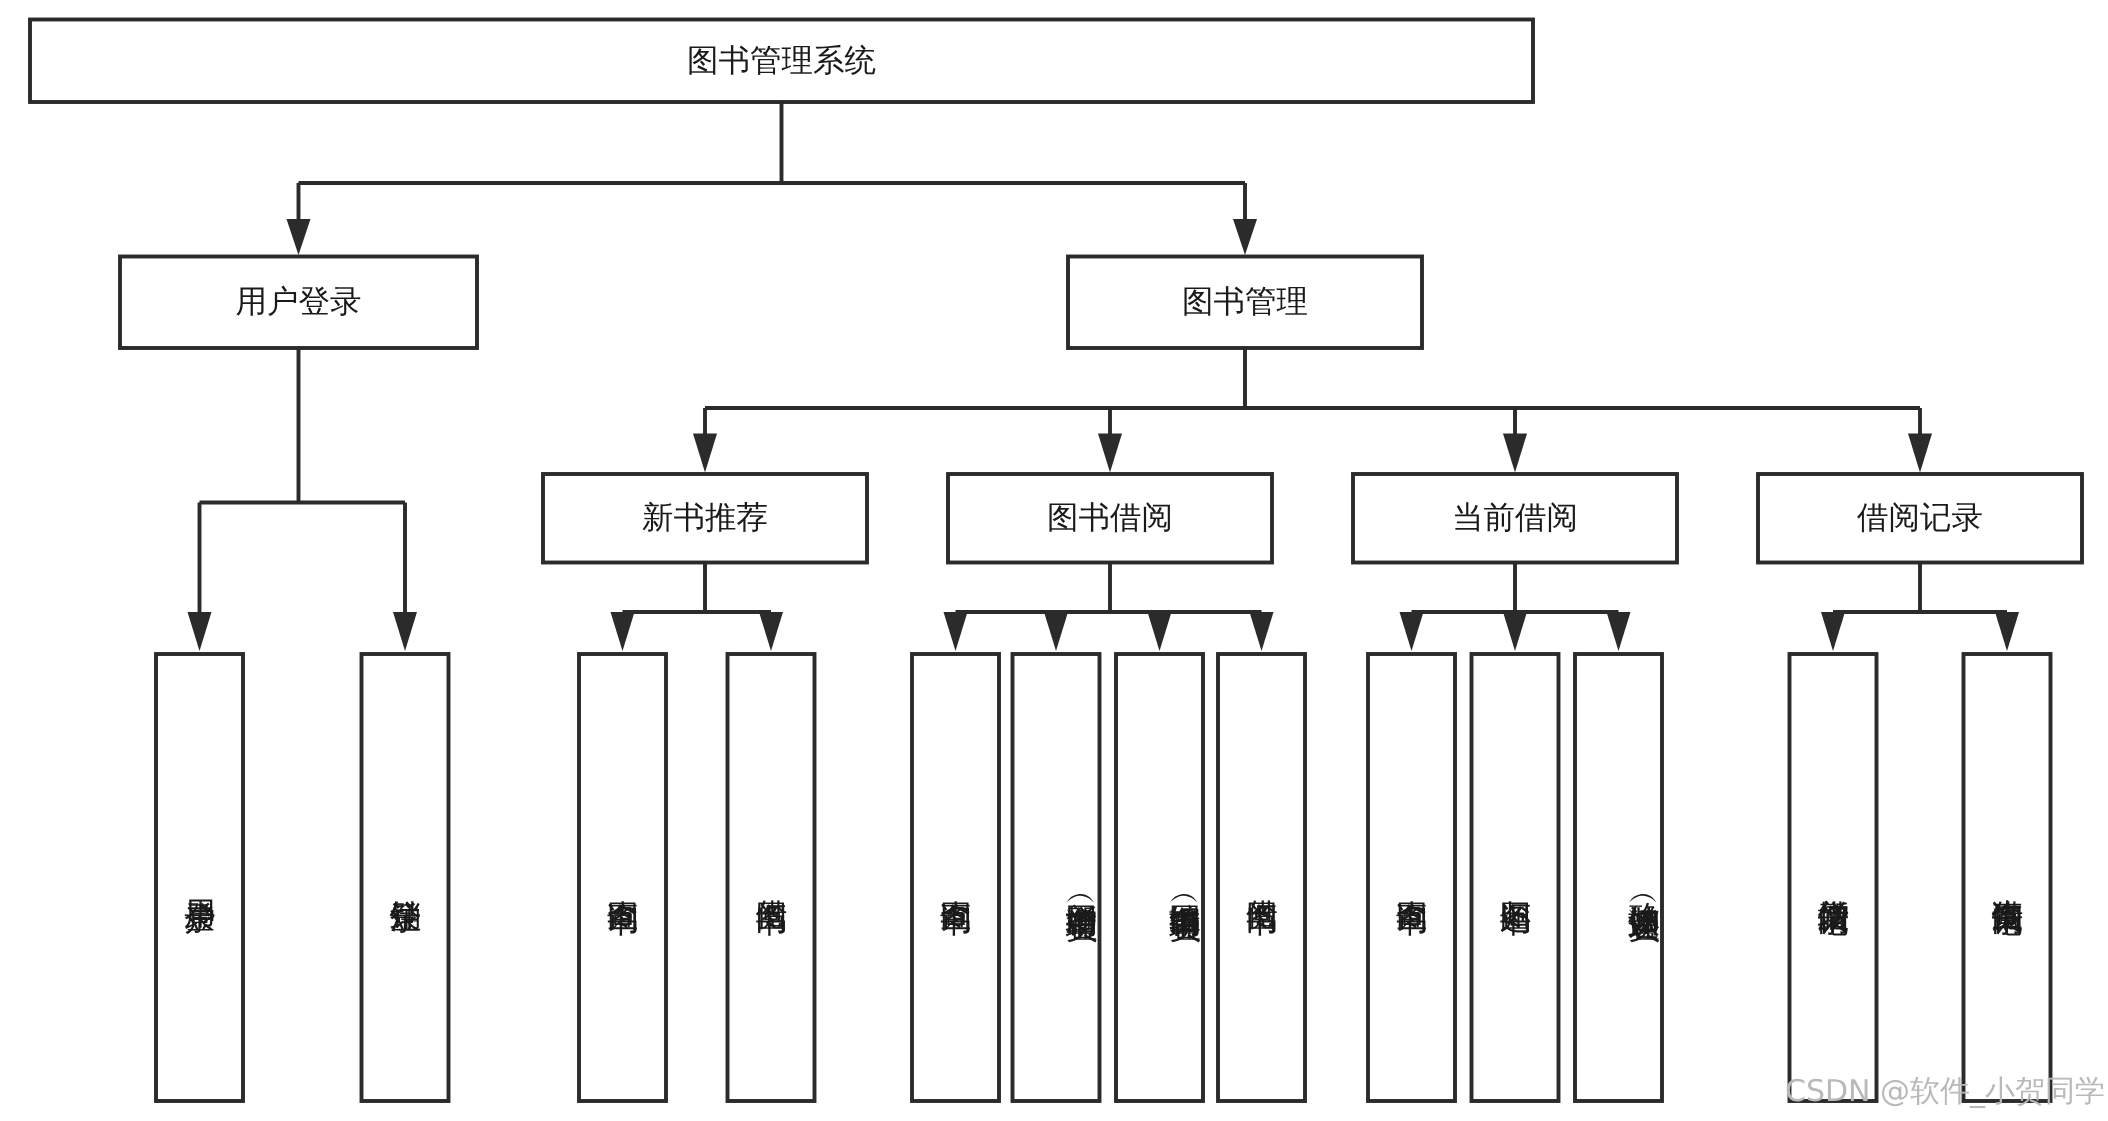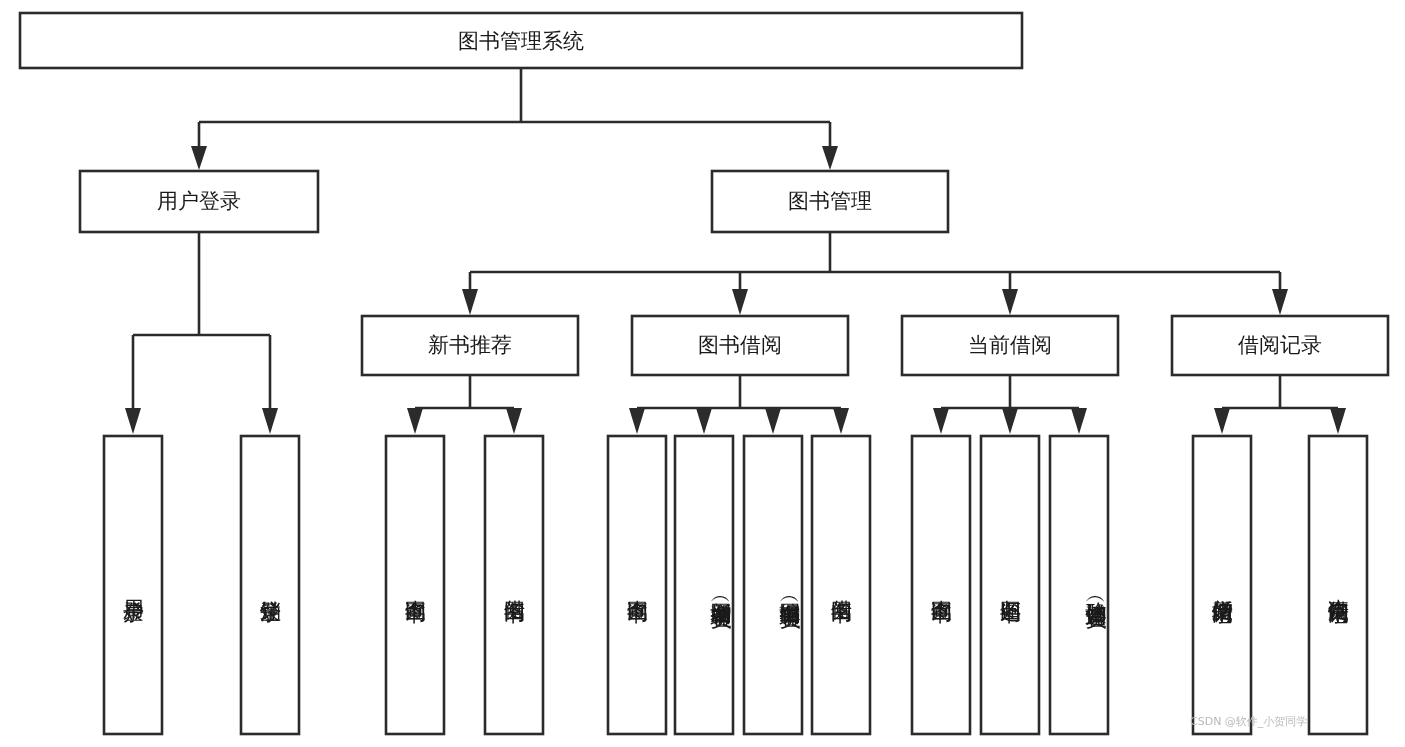--- a/index.html
+++ b/index.html
@@ -57,21 +57,21 @@
     font-size: 21px;
     line-height: 1.18;
     color: #1a1a1a;
     letter-spacing: 1px;
     white-space: nowrap;
     pointer-events: none;
   }
   .watermark {
     position: absolute;
     font-family: "DejaVu Sans", sans-serif;
-    font-size: 11px;
+    font-size: 20px;
     color: #b9b9b9;
     white-space: nowrap;
     left: 1190px;
     top: 714px;
   }
 </style>
 </head>
 <body>
 
 <div id="diagram-root">

